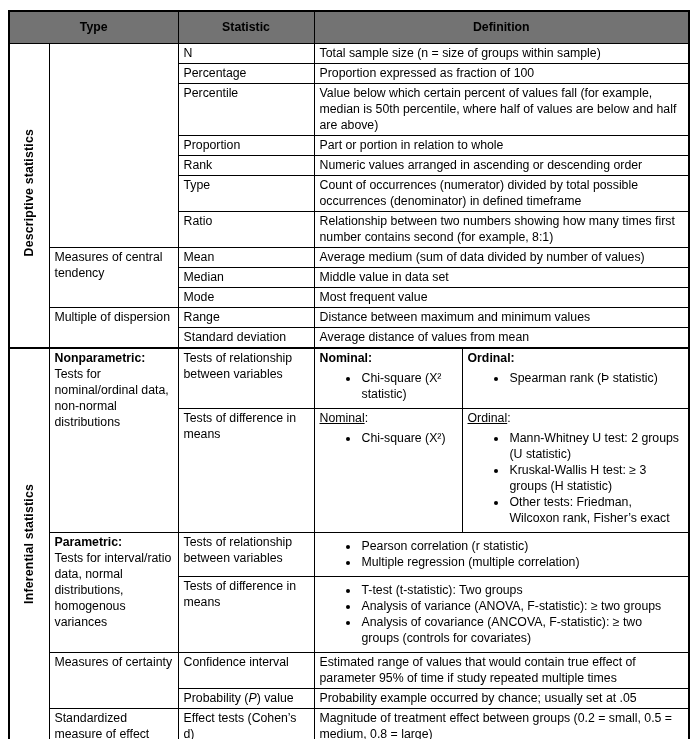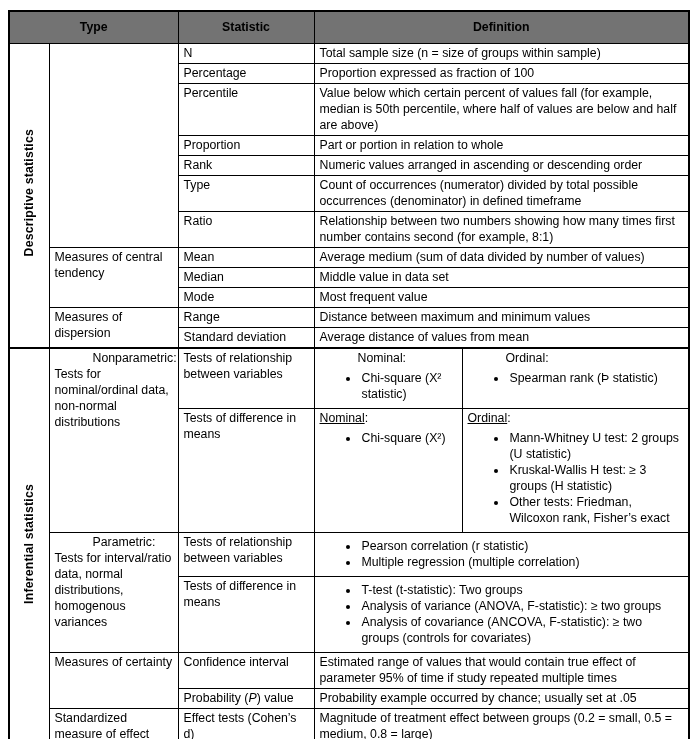--- a/index.html
+++ b/index.html
@@ -50,21 +50,21 @@
     white-space: nowrap;
     letter-spacing: 0.2px;
   }
   tr.group-start td { border-top: 2px solid #000; }
   ul.bullets {
     margin: 4px;
     padding: 0 0 0 36px;
     list-style: disc outside;
   }
   ul.bullets li { padding-left: 2px; }
-  .hd-bold { font-weight: normal; margin-left: 38px; }
+  .hd-bold { font-weight: bold; }
   .hd-under { text-decoration: underline; margin-top: 44px; }
   .blk { display: block; }
   i.pstat { font-style: italic; }
 </style>
 </head>
 <body>
 
 <div class="page">
   <table class="stats">
     <colgroup>
@@ -122,21 +122,21 @@
       <tr>
         <td>Median</td>
         <td colspan="2">Middle value in data set</td>
       </tr>
       <tr>
         <td>Mode</td>
         <td colspan="2">Most frequent value</td>
       </tr>
 
       <tr>
-        <td rowspan="2">Measures of dispersion</td>
+        <td rowspan="2">Multiple of dispersion</td>
         <td>Range</td>
         <td colspan="2">Distance between maximum and minimum values</td>
       </tr>
       <tr>
         <td>Standard deviation</td>
         <td colspan="2">Average distance of values from mean</td>
       </tr>
 
       <tr class="group-start">
         <td class="rot" rowspan="7"><span class="vlabel">Inferential statistics</span></td>

